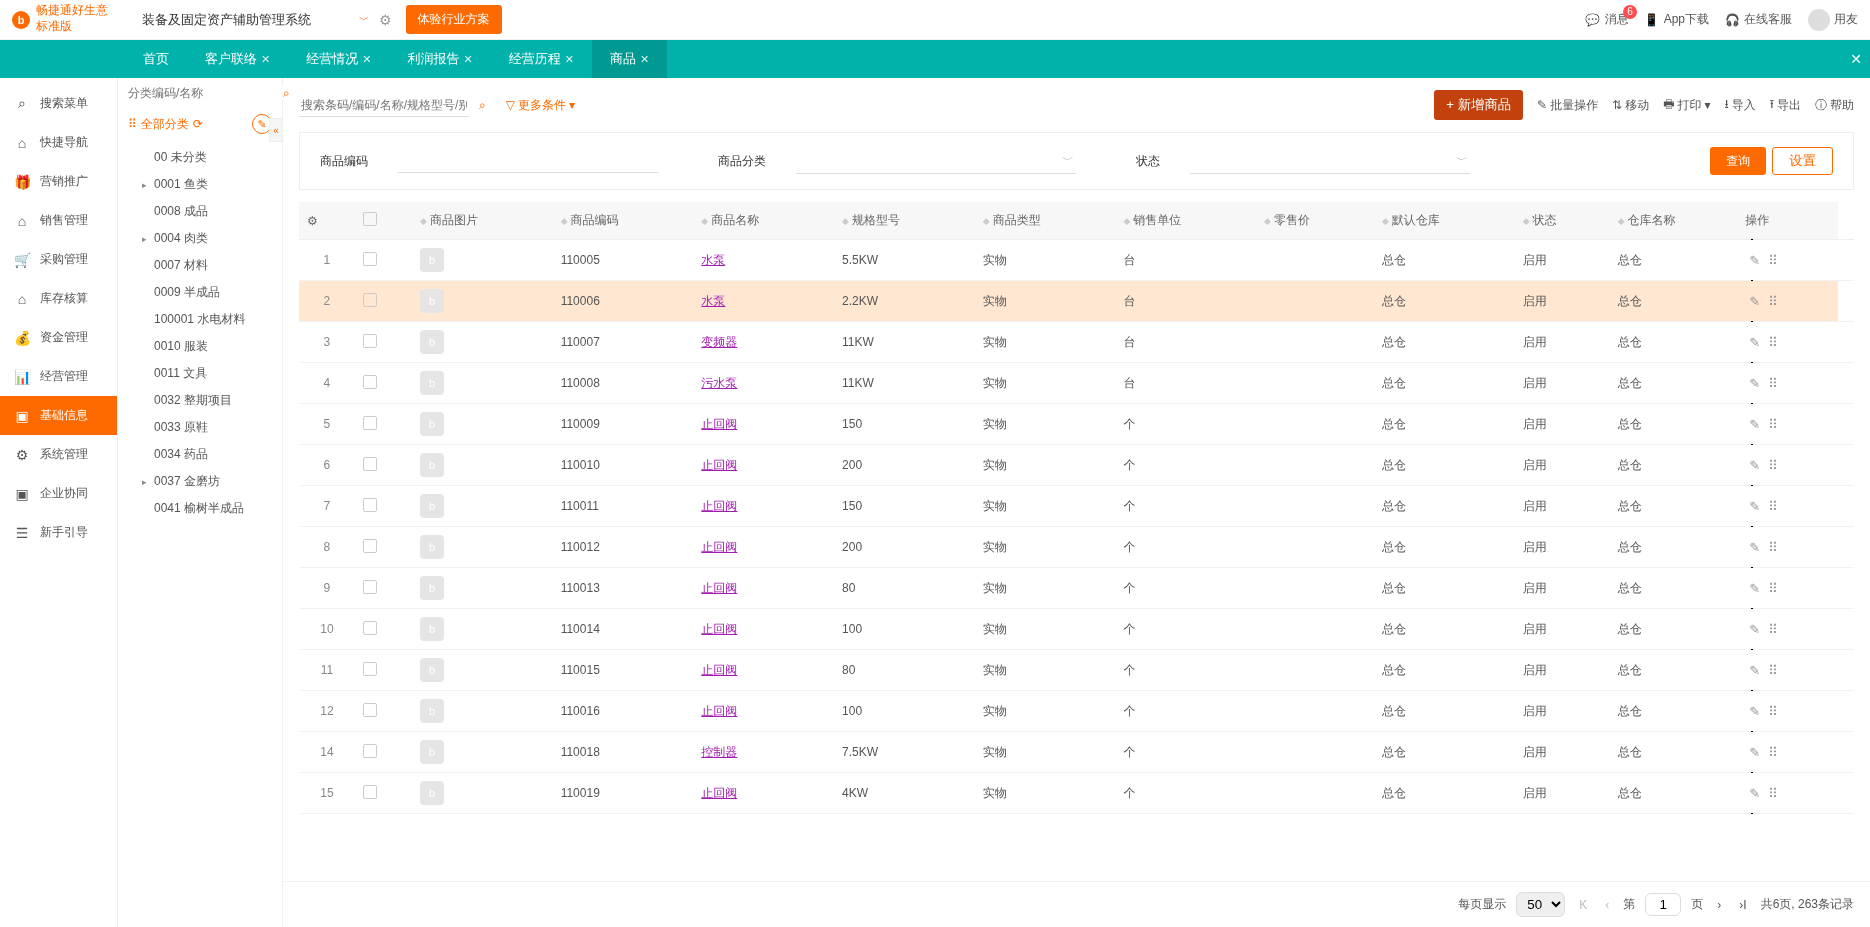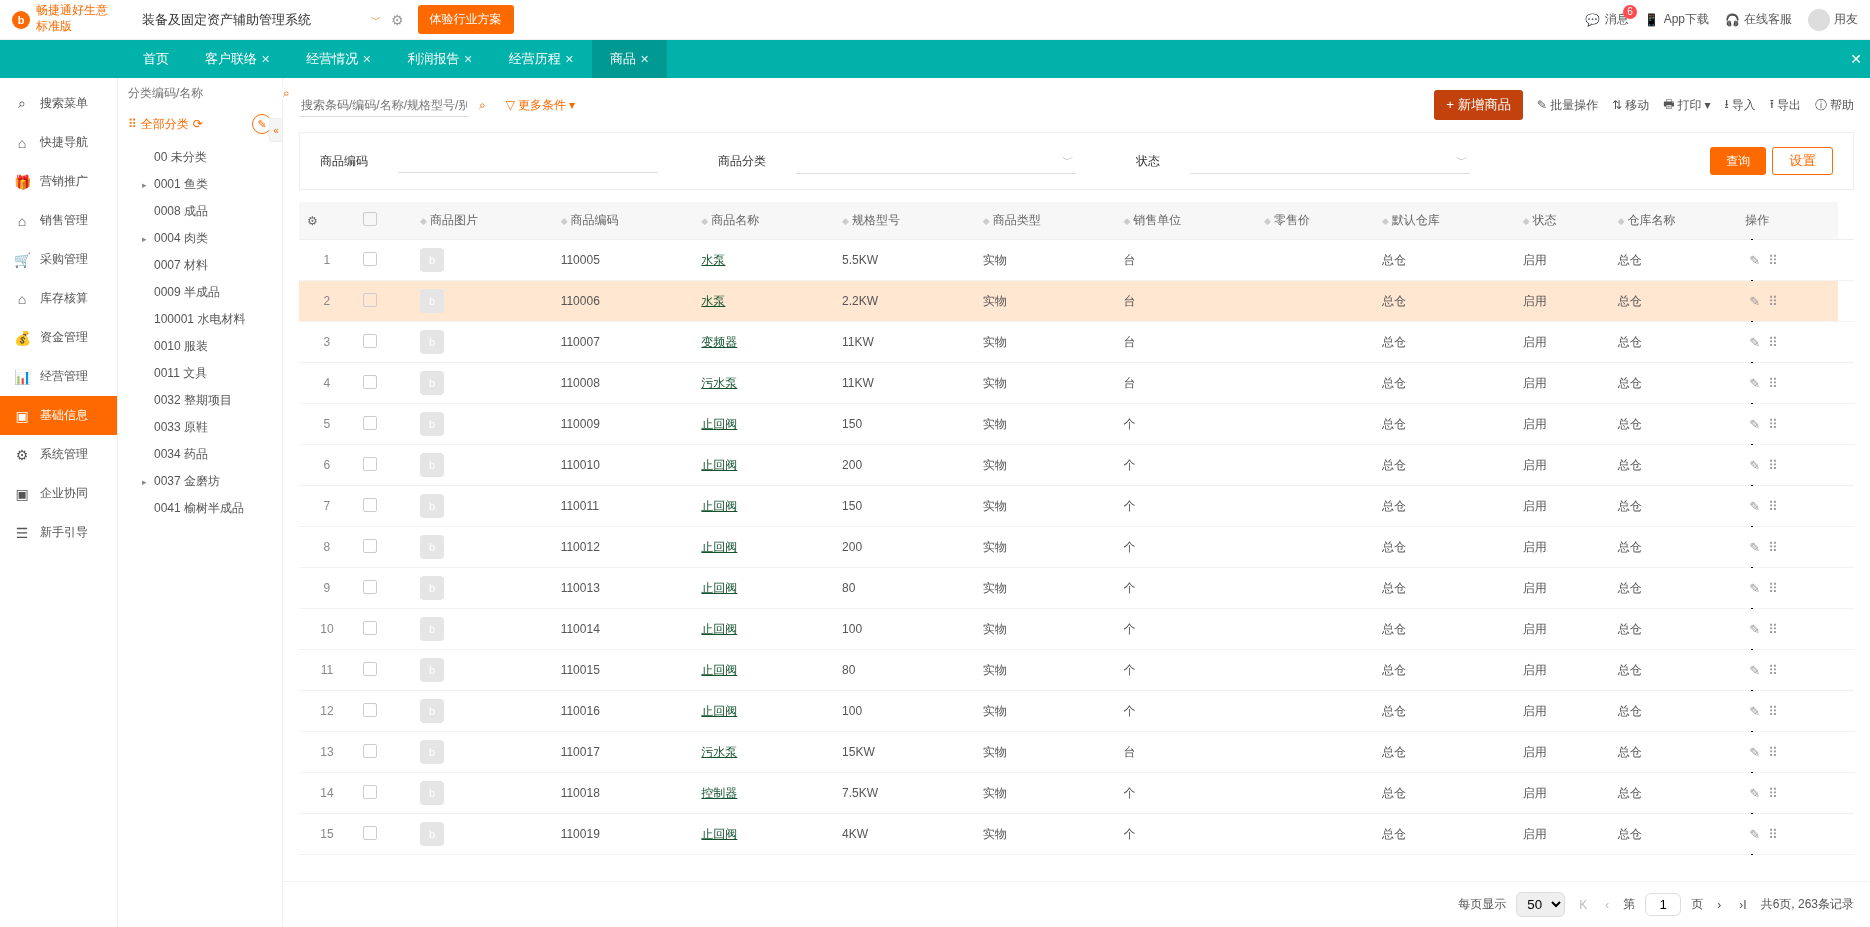--- a/index.html
+++ b/index.html
@@ -2,21 +2,21 @@
 <html><head>
 <meta charset="utf-8">
 <style>
 * { margin:0; padding:0; box-sizing:border-box; }
 body { font-family:"Microsoft YaHei","PingFang SC",sans-serif; font-size:12px; color:#333; background:#fff; overflow:hidden; }
 .top-bar { height:40px; display:flex; align-items:center; padding:0 12px; border-bottom:1px solid #eee; }
 .logo-area { display:flex; align-items:center; gap:6px; width:110px; }
 .logo-icon { width:18px; height:18px; background:#ff6a00; border-radius:50%; display:flex; align-items:center; justify-content:center; color:#fff; font-weight:bold; font-size:11px; }
 .logo-txt { color:#ff6a00; font-size:12px; line-height:1.1; }
 .logo-sub { color:#ff6a00; font-size:12px; }
-.sys-select { margin-left:20px; font-size:13px; color:#333; display:flex; align-items:center; gap:60px; }
+.sys-select { margin-left:20px; font-size:13px; color:#333; display:flex; align-items:center; gap:48px; }
 .chev { color:#ff6a00; font-size:10px; }
 .gear { color:#999; margin-left:10px; font-size:14px; cursor:pointer; }
 .btn-orange { background:#ff6a00; color:#fff; border:none; padding:6px 12px; border-radius:3px; margin-left:14px; cursor:pointer; font-size:12px; }
 .top-right { margin-left:auto; display:flex; align-items:center; gap:16px; color:#555; }
 .top-right .item { display:flex; align-items:center; gap:4px; cursor:pointer; position:relative; }
 .badge { position:absolute; top:-6px; right:-8px; background:#ff4d4f; color:#fff; border-radius:8px; font-size:10px; padding:0 4px; line-height:14px; }
 .avatar { width:22px; height:22px; background:#ddd; border-radius:50%; }
 .tabs-bar { height:38px; background:#00b2a9; display:flex; align-items:center; padding-left:125px; position:relative; }
 .tab { color:#fff; padding:0 18px; height:100%; display:flex; align-items:center; gap:4px; cursor:pointer; font-size:13px; }
 .tab.active { background:#009a92; }
@@ -55,21 +55,21 @@
 .btn-outline { border:1px solid #ff6a00; color:#ff6a00; background:#fff; padding:4px 16px; border-radius:3px; cursor:pointer; }
 .table-wrap { flex:1; overflow:auto; margin:0 16px; }
 table { width:100%; border-collapse:collapse; }
 th { background:#f7f7f7; font-weight:normal; color:#666; padding:10px 8px; text-align:left; border-bottom:1px solid #eee; font-size:12px; white-space:nowrap; }
 th .sort { color:#ccc; font-size:9px; margin-right:3px; }
 td { padding:8px 8px; border-bottom:1px solid #f2f2f2; color:#555; font-size:12px; white-space:nowrap; }
 tr.highlight td { background:#ffe7d1; }
 td.idx { text-align:center; color:#888; }
 td .chk, th .chk { width:14px; height:14px; border:1px solid #ccc; border-radius:2px; display:inline-block; cursor:pointer; }
 .img-cell { width:24px; height:24px; background:#e5e5e5; border-radius:4px; display:flex; align-items:center; justify-content:center; color:#fff; font-size:11px; }
-.name-link { color:#14532d; text-decoration:underline; cursor:pointer; }
+.name-link { color:#a21caf; text-decoration:underline; cursor:pointer; }
 .op-ic { color:#999; cursor:pointer; margin:0 4px; font-size:13px; }
 th.op, td.op { text-align:left; position:sticky; right:16px; background:#f7f7f7; border-left:2px solid #000000; }
 td.op { background:#fff; }
 tr.highlight td.op { background:#ffe7d1; }
 .pager { padding:10px 16px; display:flex; align-items:center; justify-content:flex-end; gap:10px; color:#555; border-top:1px solid #f3f3f3; }
 .pager select, .pager input { border:1px solid #ddd; padding:3px 6px; border-radius:6px; }
 .pager input { width:36px; text-align:center; }
 .pg-btn { color:#bbb; cursor:pointer; padding:0 4px; }
 </style>
 </head>
@@ -543,37 +543,20 @@
               <td>100</td>
               <td>实物</td>
               <td>个</td>
               <td></td>
               <td>总仓</td>
               <td>启用</td>
               <td>总仓</td>
               <td class="op"><span class="op-ic">✎</span><span class="op-ic">⠿</span></td>
             </tr>
             <tr>
-              <td class="idx">13</td>
-              <td><span class="chk"></span></td>
-              <td>
-                <span class="img-cell">b</span>
-              </td>
-              <td>110017</td>
-              <td><span class="name-link">污水泵</span></td>
-              <td>15KW</td>
-              <td>实物</td>
-              <td>台</td>
-              <td></td>
-              <td>总仓</td>
-              <td>启用</td>
-              <td>总仓</td>
-              <td class="op"><span class="op-ic">✎</span><span class="op-ic">⠿</span></td>
-            </tr>
-            <tr>
               <td class="idx">14</td>
               <td><span class="chk"></span></td>
               <td>
                 <span class="img-cell">b</span>
               </td>
               <td>110018</td>
               <td><span class="name-link">控制器</span></td>
               <td>7.5KW</td>
               <td>实物</td>
               <td>个</td>

